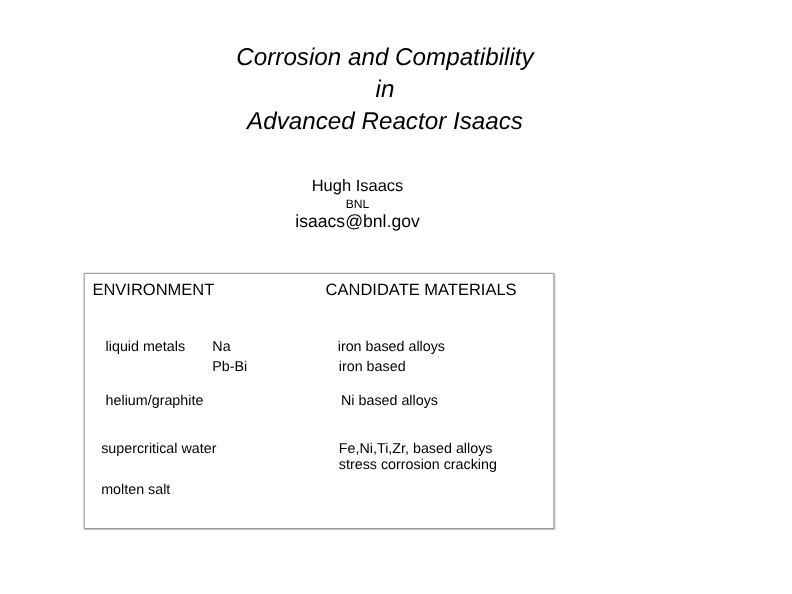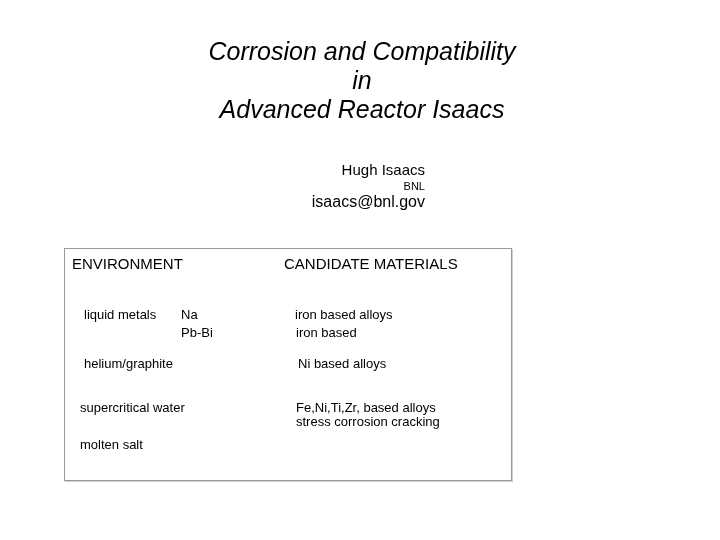--- a/index.html
+++ b/index.html
@@ -10,48 +10,47 @@
     body {
       width: 720px;
       height: 540px;
       position: relative;
       overflow: hidden;
       font-family: "Liberation Sans", sans-serif;
       color: #000;
     }
     .title {
       position: absolute;
-      left: 12px;
+      left: 0;
       width: 700px;
       text-align: center;
       font-style: italic;
-      font-size: 25px;
+      font-size: 22px;
       line-height: 29px;
       top: 37px;
     }
     .title div { white-space: nowrap; }
     .author {
       position: absolute;
       left: 225px;
       width: 200px;
-      text-align: right;
+      text-align: center;
       top: 161px;
     }
     .author .name { font-size: 15px; line-height: 18px; }
     .author .org { font-size: 11px; line-height: 15px; }
     .author .email { font-size: 16px; line-height: 15px; }
     .box {
       position: absolute;
-      left: 64px;
+      left: 76px;
       top: 248px;
       width: 426px;
       height: 231px;
       border: 1.5px solid #999999;
       box-shadow: 1px 1px 0 #cfcfcf;
-      padding-left: 20px;
     }
     .abs { position: absolute; white-space: nowrap; }
     .hdr { font-size: 15px; }
     .cell { font-size: 13px; }
   </style>
 </head>
 <body>
 
 <div class="title">
   <div>Corrosion and Compatibility</div>

